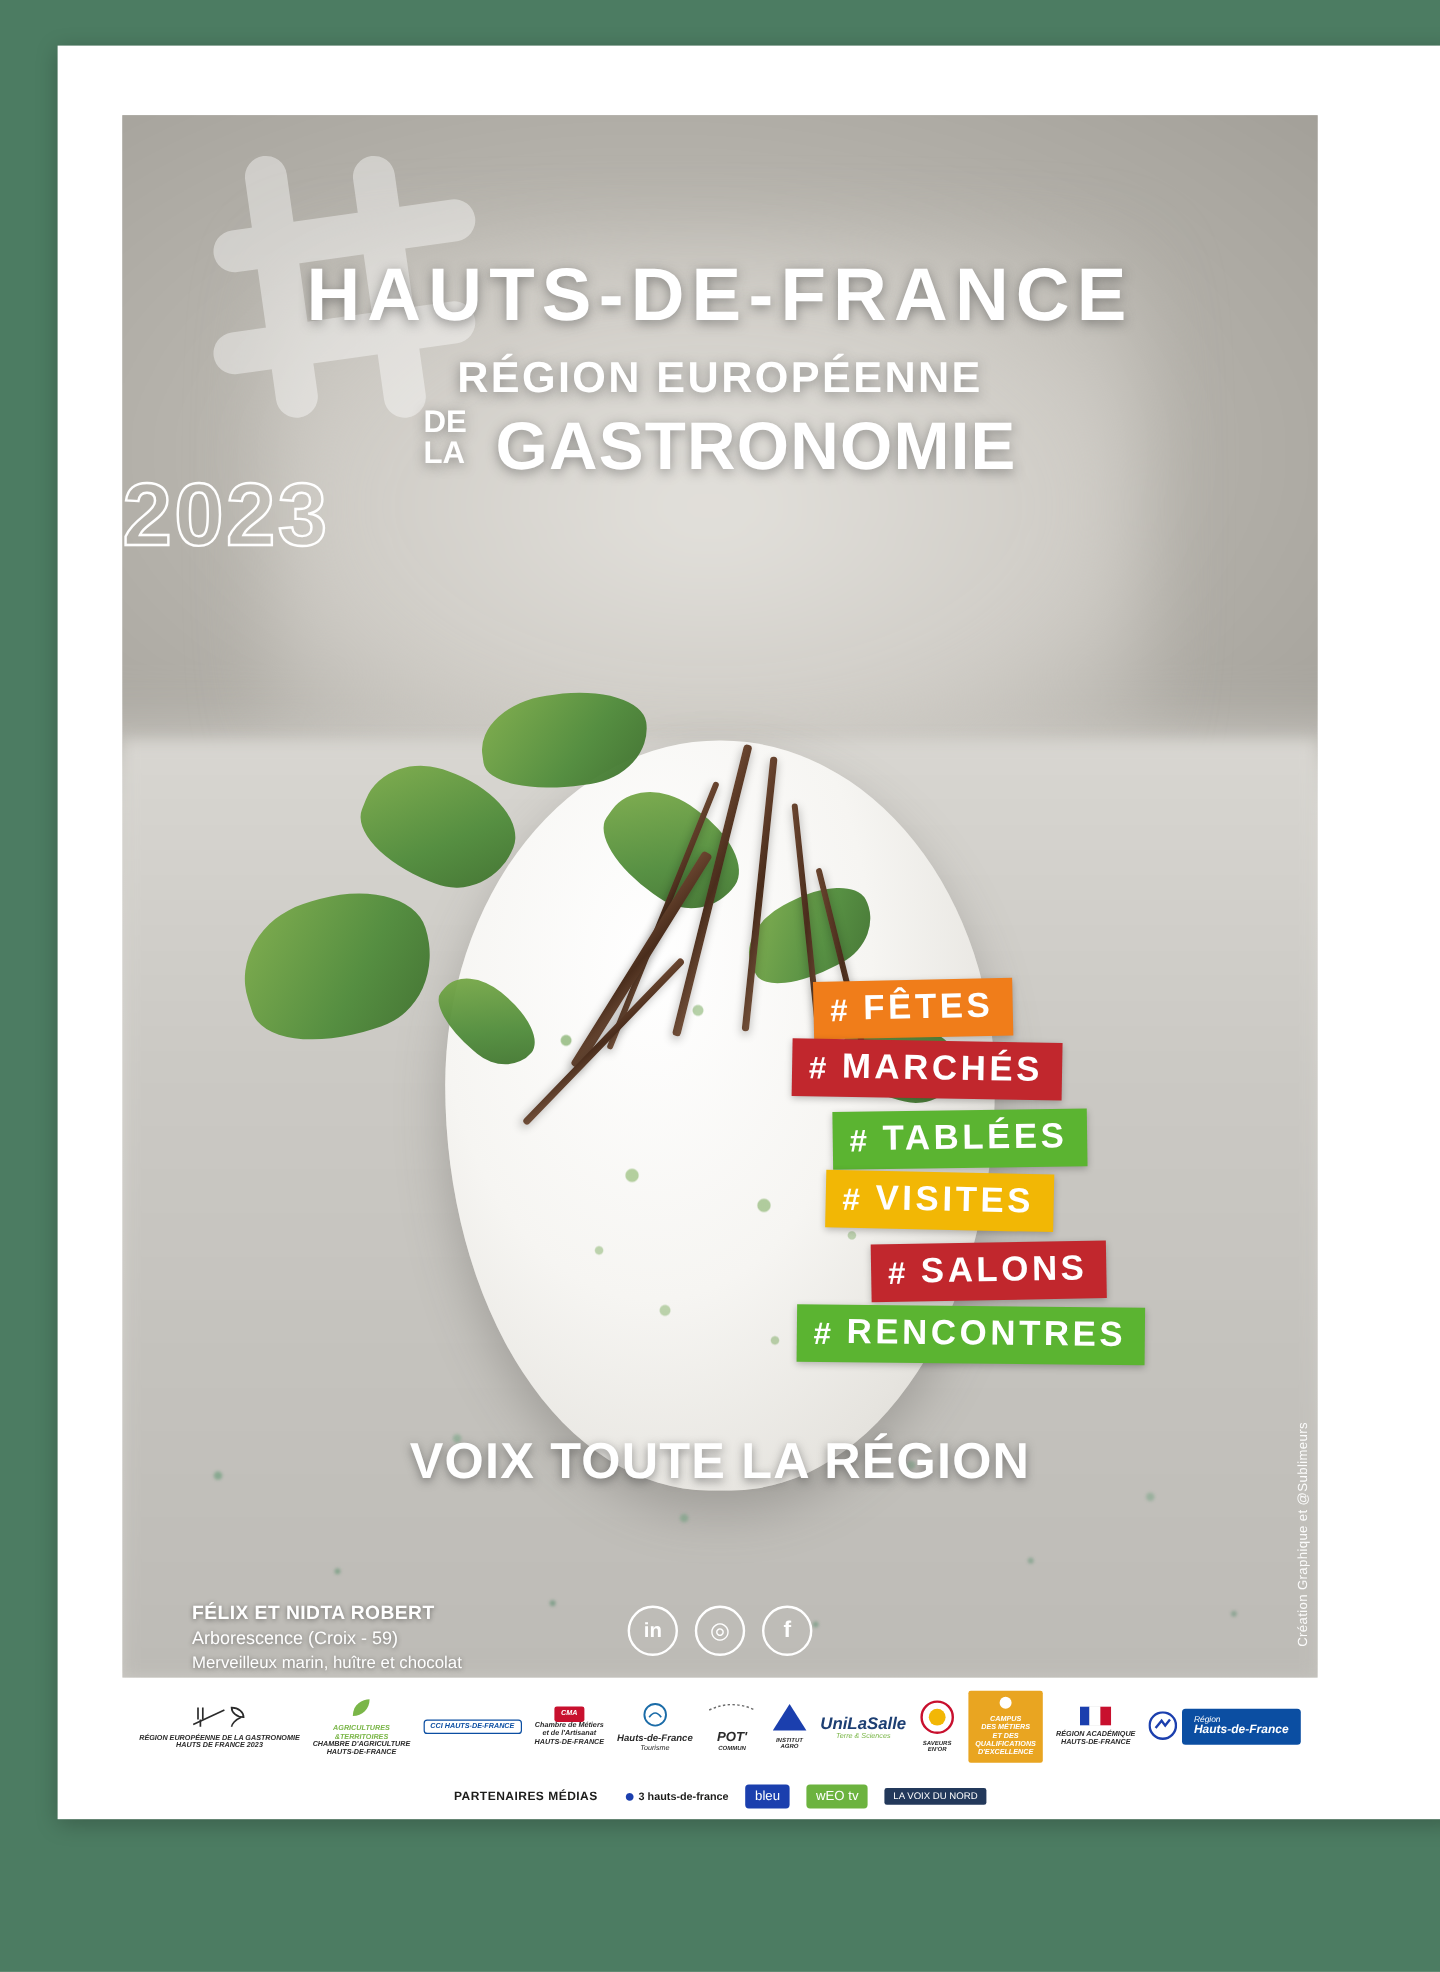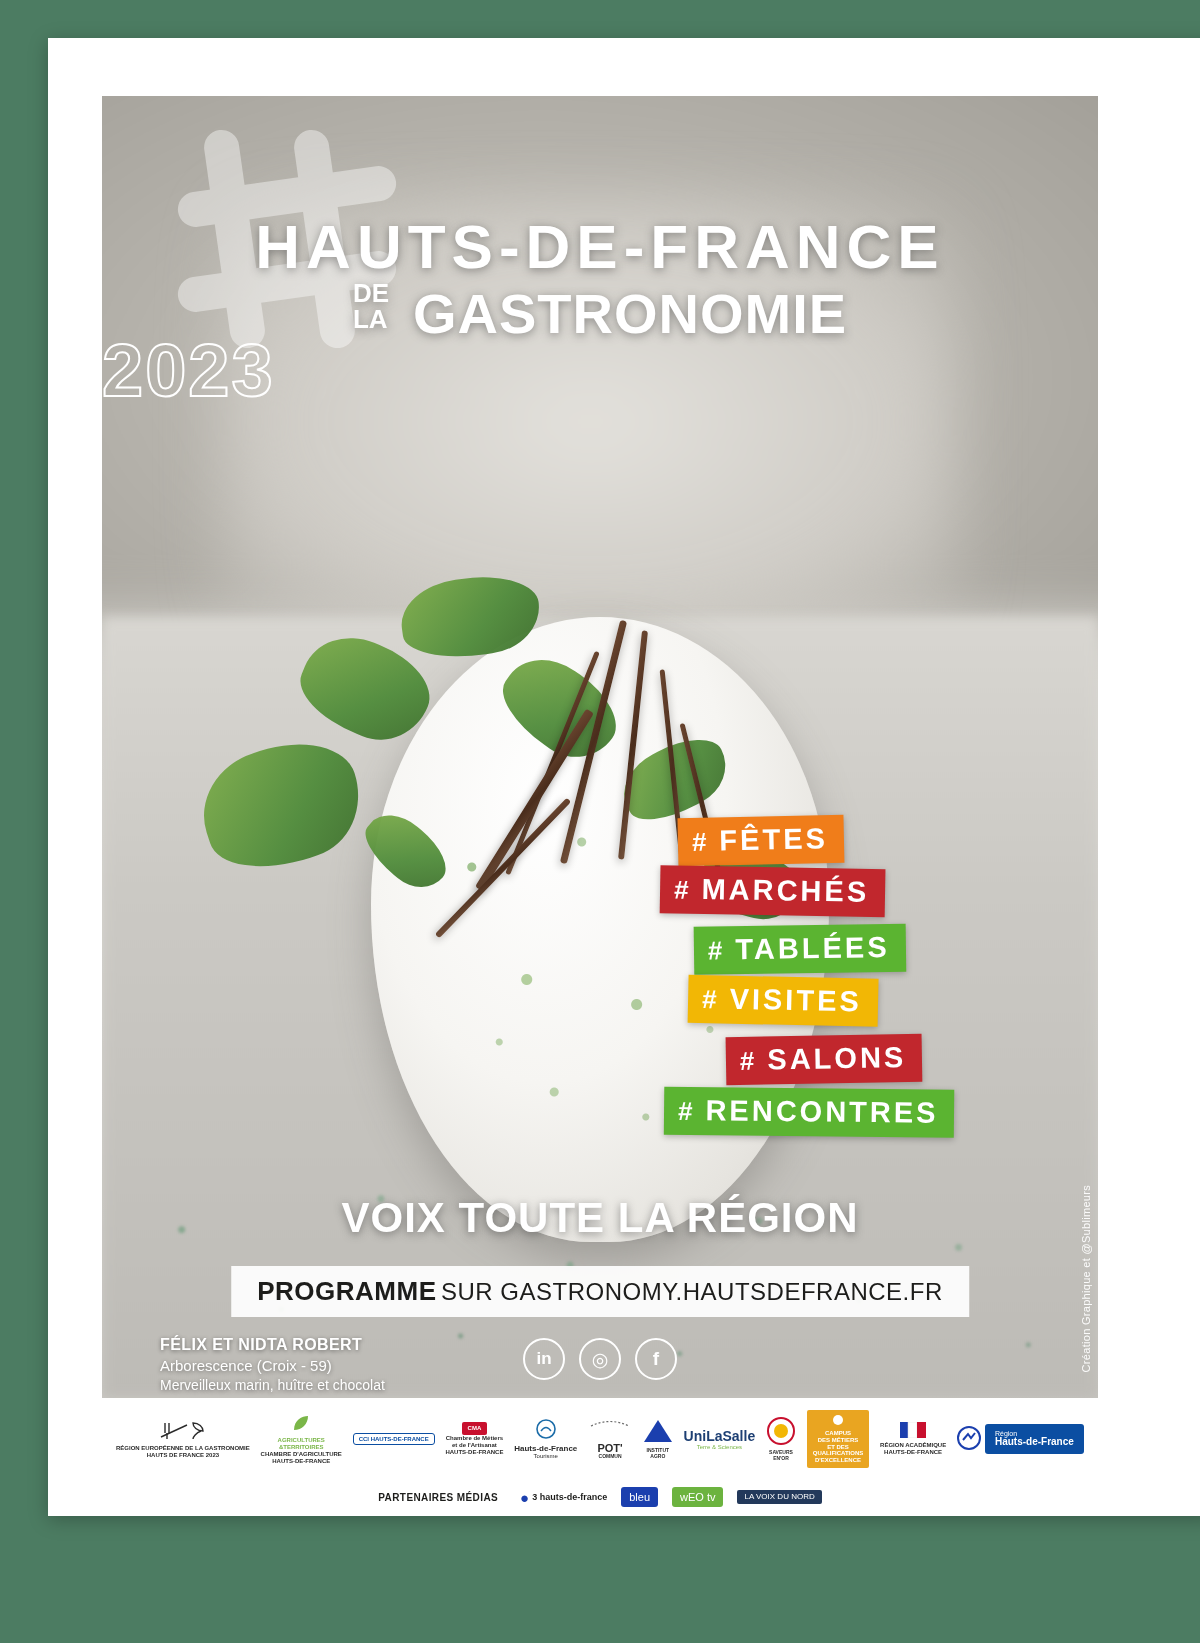--- a/index.html
+++ b/index.html
@@ -295,20 +295,21 @@
   .logo {
     display: flex;
     flex-direction: column;
     align-items: center;
     justify-content: flex-start;
     color: #2b2b2b;
     font-size: 6px;
     line-height: 1.15;
     text-align: center;
     font-weight: 700;
+    font-style: italic;
   }
   .logo .mark { margin-bottom: 2px; }
   .logo-pill {
     border: 1px solid #0b4ea2;
     border-radius: 3px;
     padding: 2px 5px;
     color: #0b4ea2;
     font-size: 6px;
     font-weight: 700;
     white-space: nowrap;
@@ -408,20 +409,21 @@
             <rect x="22" y="6" width="14" height="88" rx="7" transform="rotate(-8 29 50)"></rect>
             <rect x="58" y="6" width="14" height="88" rx="7" transform="rotate(-8 65 50)"></rect>
             <rect x="6" y="26" width="88" height="14" rx="7" transform="rotate(-8 50 33)"></rect>
             <rect x="6" y="60" width="88" height="14" rx="7" transform="rotate(-8 50 67)"></rect>
           </g>
         </svg>
       </div>
 
       <div class="title-block">
         <div class="t-main">HAUTS-DE-FRANCE</div>
+        <div class="t-sub">RÉGION EUROPÉENNE</div>
         <div class="t-row">
           <div class="t-dela">
             <div>DE</div>
             <div>LA</div>
           </div>
           <div class="t-gastro">GASTRONOMIE</div>
         </div>
         <div class="t-year">2023</div>
       </div>
 
@@ -459,24 +461,20 @@
         <div class="tag-row r5">
             <span class="tag" style="background:#5bb431">
           <span class="hash">#</span>
           <span>RENCONTRES</span>
             </span>
           </div>
       </div>
 
       <div class="region-line">VOIX TOUTE LA RÉGION</div>
 
-      <div class="programme-bar">
-        <span class="strong">PROGRAMME</span>
-        <span class="light">SUR GASTRONOMY.HAUTSDEFRANCE.FR</span>
-      </div>
 
       <div class="credit-food">
         <div class="c1">FÉLIX ET NIDTA ROBERT</div>
         <div class="c2">Arborescence (Croix - 59)</div>
         <div class="c3">Merveilleux marin, huître et chocolat</div>
       </div>
 
       <div class="socials">
         <div class="social">
             <span style="font-weight:700;font-size:17px">in</span>

